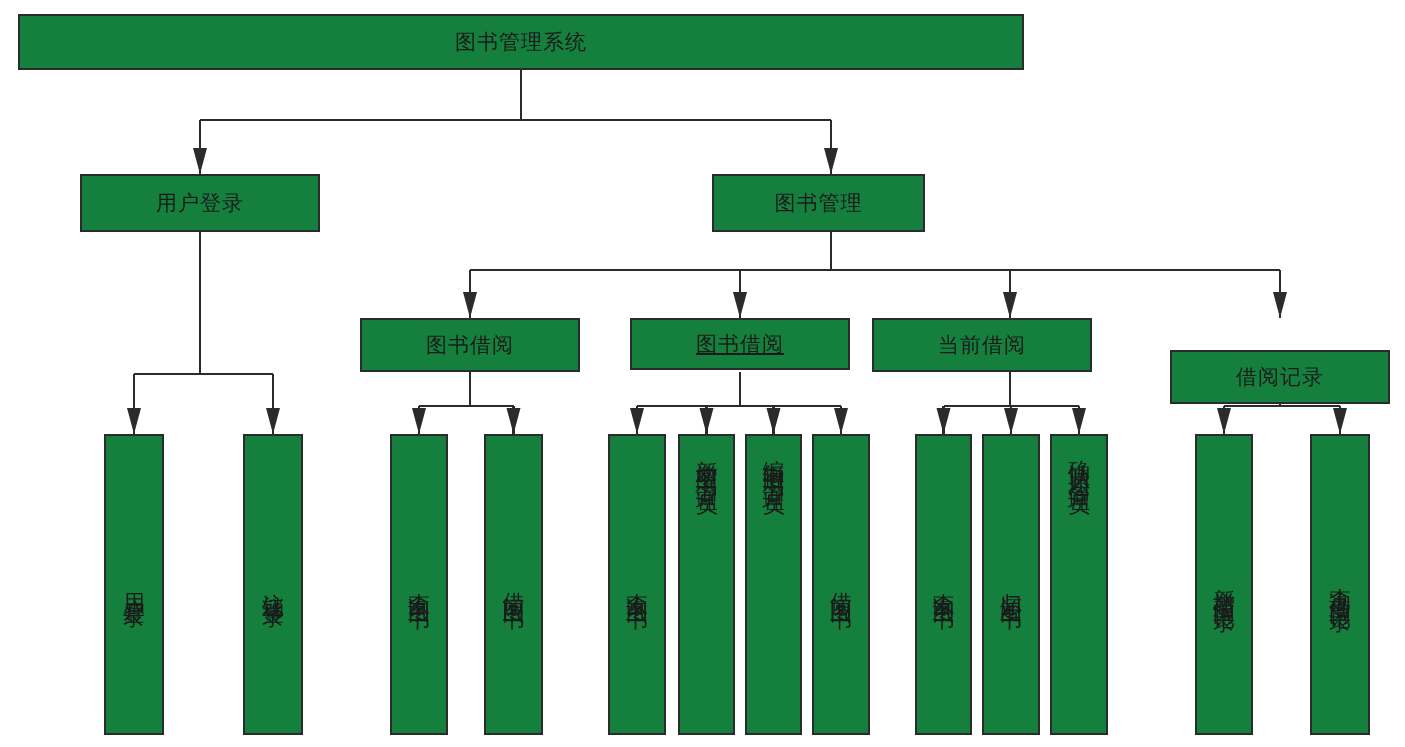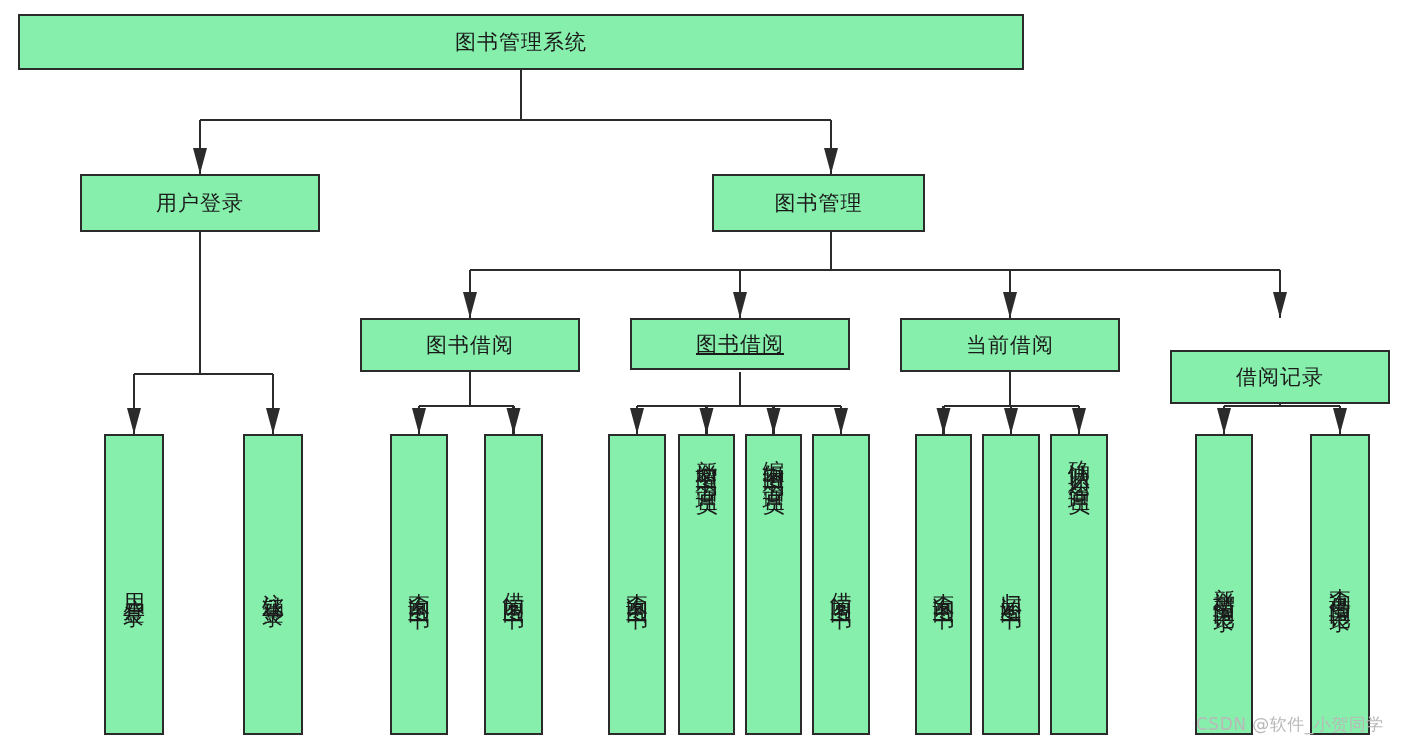--- a/index.html
+++ b/index.html
@@ -21,21 +21,21 @@
     position: absolute;
     left: 0;
     top: 0;
     width: 1405px;
     height: 747px;
     pointer-events: none;
   }
   .node {
     position: absolute;
     box-sizing: border-box;
-    background: #86efac;
+    background: #15803d;
     border: 2px solid #2b2b2b;
     display: flex;
     align-items: center;
     justify-content: center;
     color: #1a1a1a;
   }
   .node .label {
     text-align: center;
     line-height: 1.05;
     white-space: pre;
@@ -139,21 +139,21 @@
       </div>
       <div class="node h" style="left: 712px; top: 174px; width: 213px; height: 58px;">
         <span class="label">图书管理</span>
       </div>
       <div class="node h" style="left: 360px; top: 318px; width: 220px; height: 54px;">
         <span class="label">图书借阅</span>
       </div>
       <div class="node h" style="left: 630px; top: 318px; width: 220px; height: 52px; text-decoration: underline;">
         <span class="label">图书借阅</span>
       </div>
-      <div class="node h" style="left: 900px; top: 318px; width: 220px; height: 54px;">
+      <div class="node h" style="left: 872px; top: 318px; width: 220px; height: 54px;">
         <span class="label">当前借阅</span>
       </div>
       <div class="node h" style="left: 1170px; top: 318px; width: 220px; height: 54px; margin-top: 32px;">
         <span class="label">借阅记录</span>
       </div>
       <div class="node v center" style="left: 104px; top: 434px; width: 60px; height: 301px;">
         <span class="label">用户登录</span>
       </div>
       <div class="node v center" style="left: 243px; top: 434px; width: 60px; height: 301px;">
         <span class="label">注销登录</span>
@@ -185,14 +185,13 @@
       <div class="node v" style="left: 1050px; top: 434px; width: 58px; height: 301px;">
         <span class="label">确认归还（管理员）</span>
       </div>
       <div class="node v center" style="left: 1195px; top: 434px; width: 58px; height: 301px;">
         <span class="label">新增借阅记录</span>
       </div>
       <div class="node v center" style="left: 1310px; top: 434px; width: 60px; height: 301px;">
         <span class="label">查询借阅记录</span>
       </div>
     </div>
-  <div class="watermark" style="left:1196px; top:713px;">CSDN @软件_小贺同学</div>
 </div>
 
 </body></html>

